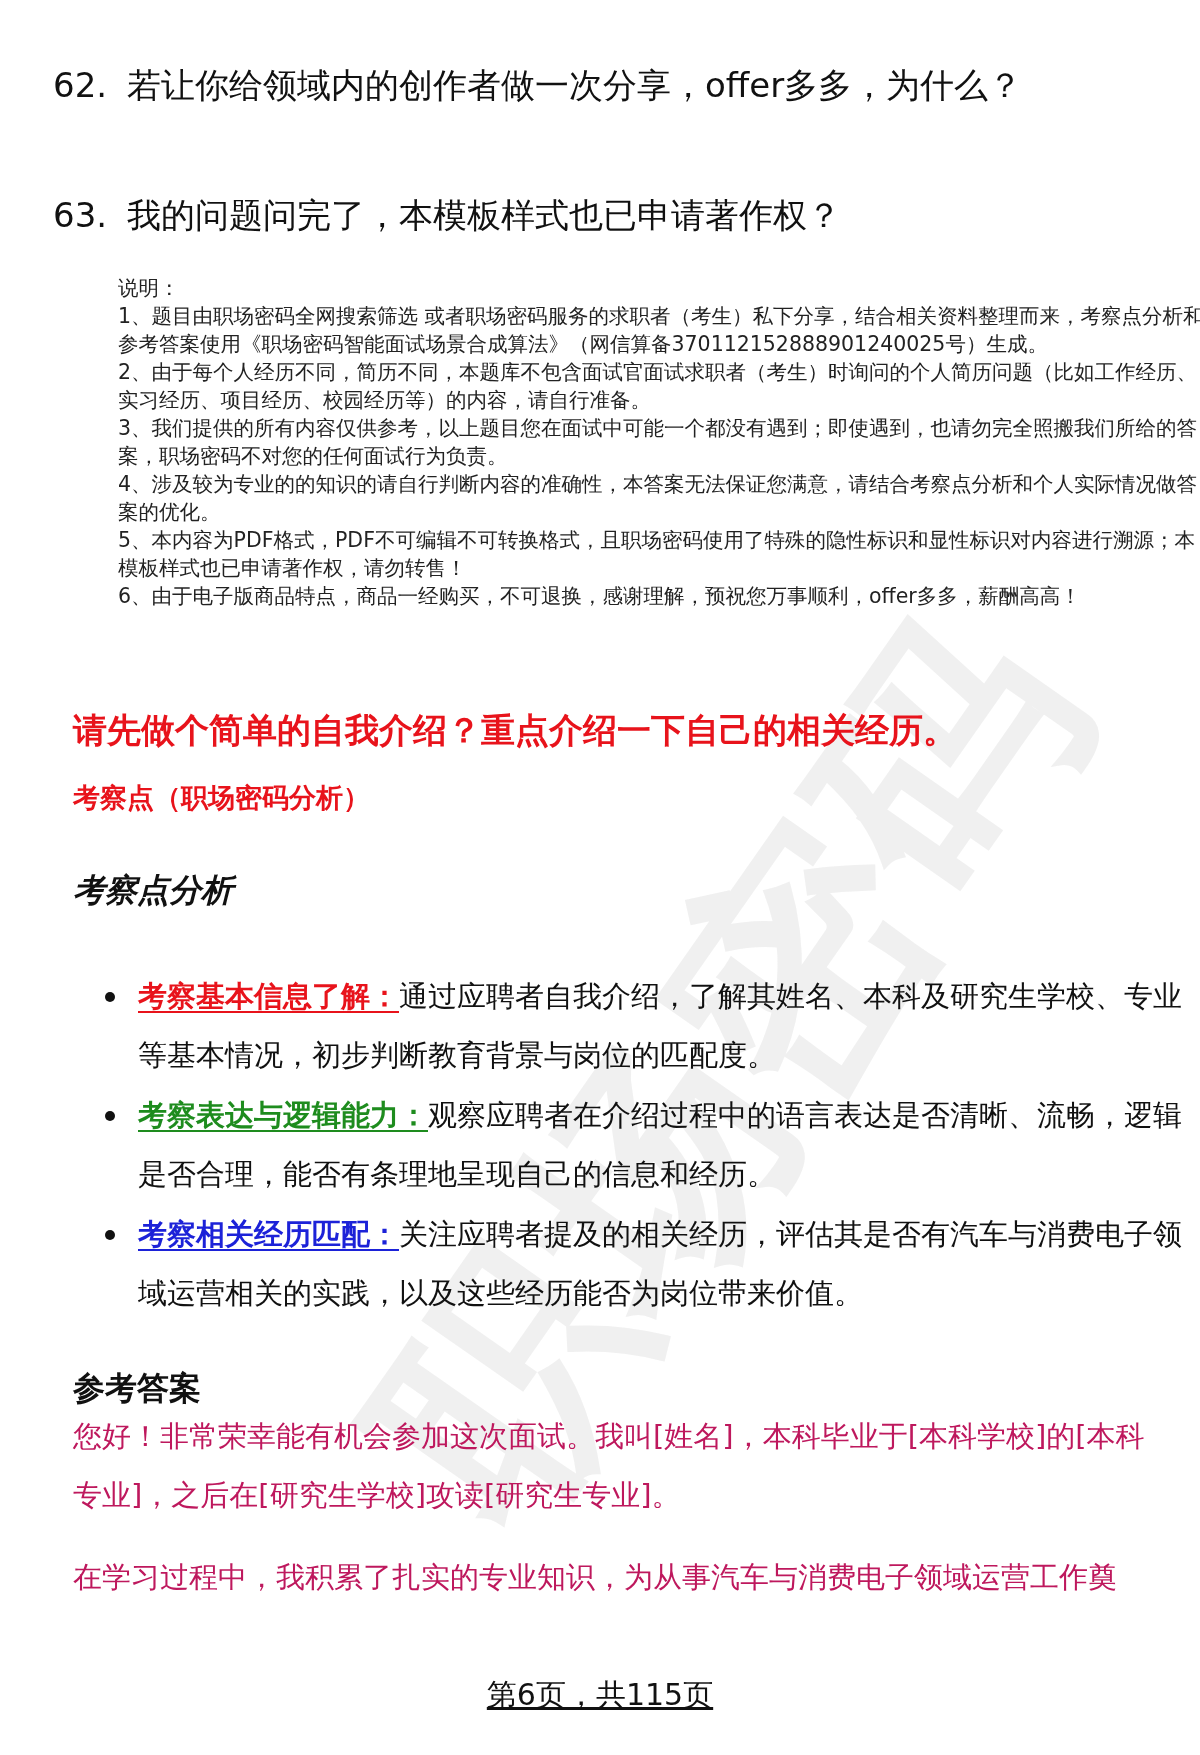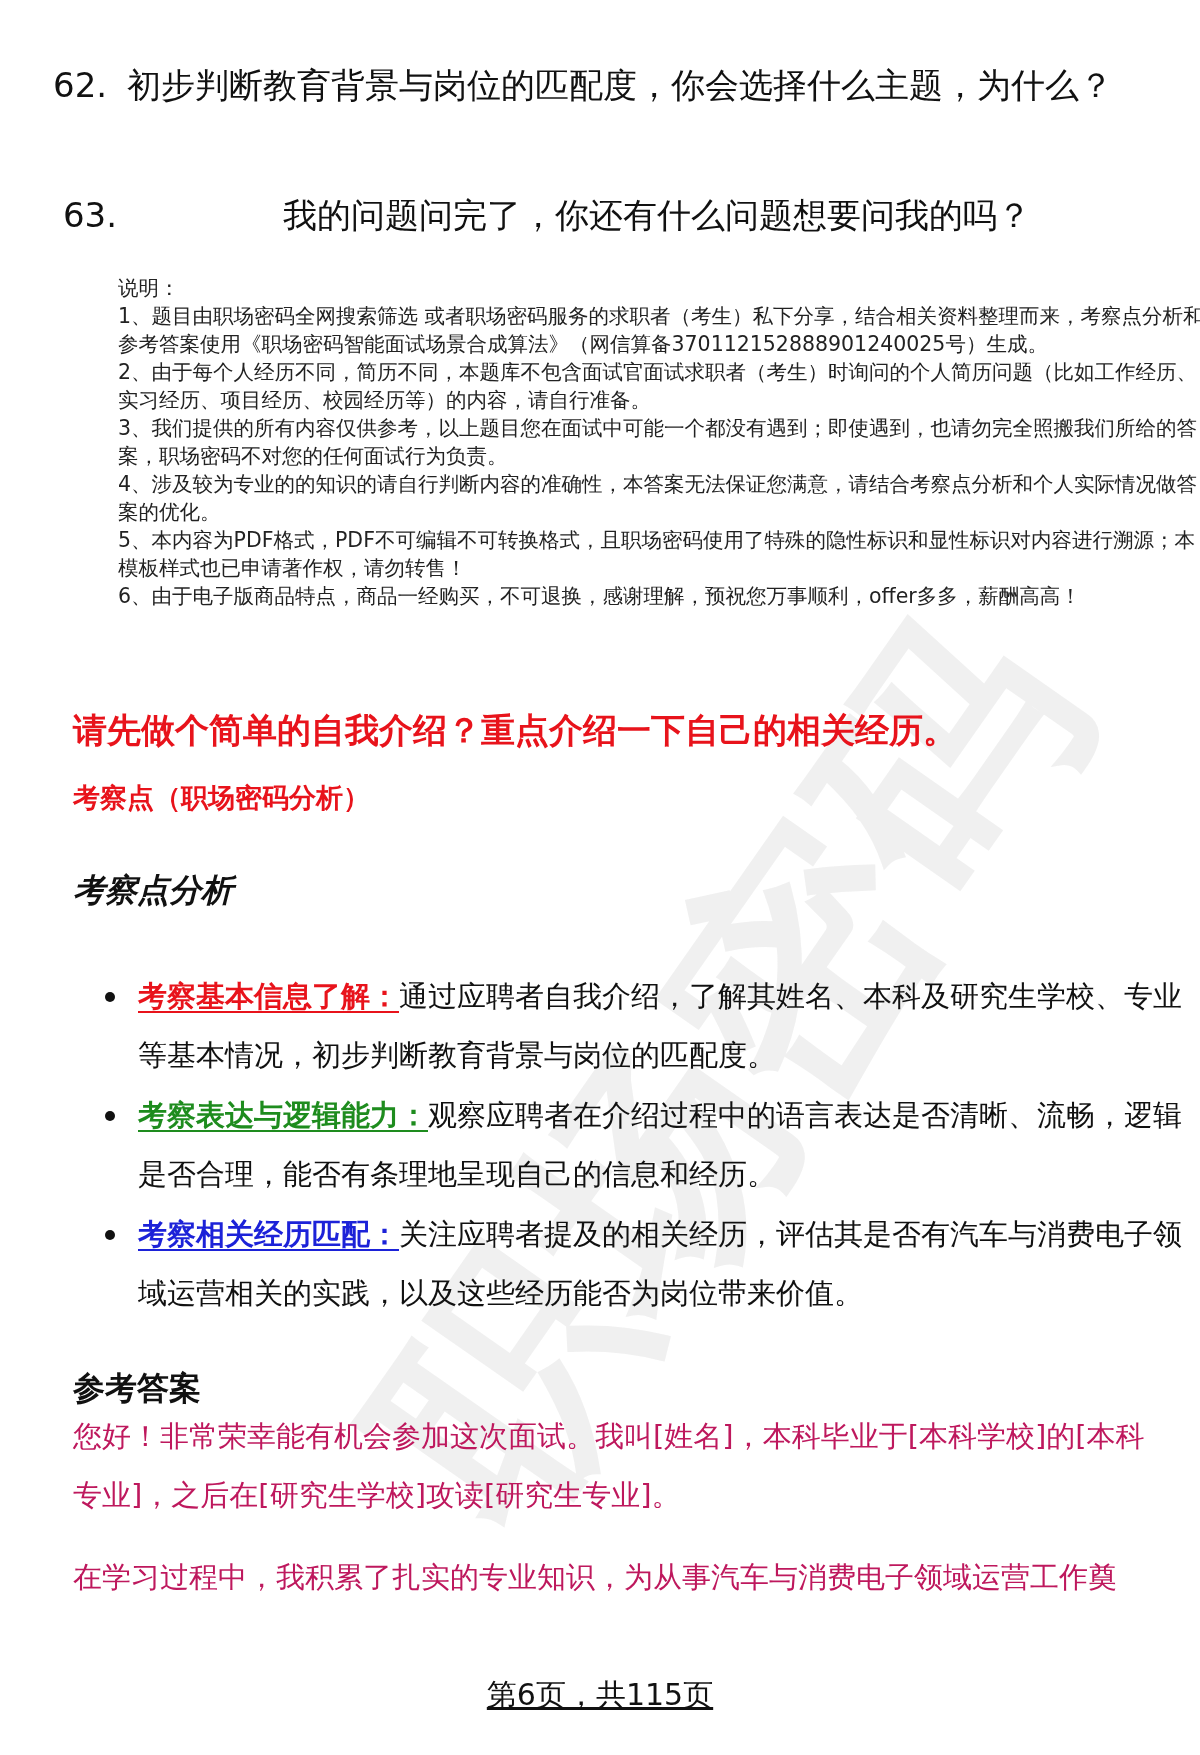--- a/index.html
+++ b/index.html
@@ -52,21 +52,21 @@
       display: flex;
     }
     .q-num {
       width: 74px;
       flex: 0 0 74px;
     }
     .q-text {
       width: 1060px;
     }
     .q62 { top: 62px; }
-    .q63 { top: 192px; text-align: center; }
+    .q63 { top: 192px; }
 
     .notes {
       position: absolute;
       left: 73px;
       top: 274px;
       width: 1090px;
       font-size: 20.5px;
       line-height: 28px;
       color: #222;
       margin-left: 45px;
@@ -165,26 +165,26 @@
 <body>
 
 <div class="watermark">
   <div class="watermark-text">职场密码</div>
 </div>
 
 <div class="page">
 
   <div class="q-item q62">
     <span class="q-num">62.</span>
-    <span class="q-text">初步判断教育背景与岗位的匹配度，你会选择什么主题，为什么？</span>
+    <span class="q-text">若让你给领域内的创作者做一次分享，offer多多，为什么？</span>
   </div>
 
   <div class="q-item q63">
     <span class="q-num">63.</span>
-    <span class="q-text">我的问题问完了，你还有什么问题想要问我的吗？</span>
+    <span class="q-text">我的问题问完了，本模板样式也已申请著作权？</span>
   </div>
 
   <div class="notes">
     <p>说明：</p>
     <p>1、题目由职场密码全网搜索筛选 或者职场密码服务的求职者（考生）私下分享，结合相关资料整理而来，考察点分析和参考答案使用《职场密码智能面试场景合成算法》（网信算备370112152888901240025号）生成。</p>
     <p>2、由于每个人经历不同，简历不同，本题库不包含面试官面试求职者（考生）时询问的个人简历问题（比如工作经历、实习经历、项目经历、校园经历等）的内容，请自行准备。</p>
     <p>3、我们提供的所有内容仅供参考，以上题目您在面试中可能一个都没有遇到；即使遇到，也请勿完全照搬我们所给的答案，职场密码不对您的任何面试行为负责。</p>
     <p>4、涉及较为专业的的知识的请自行判断内容的准确性，本答案无法保证您满意，请结合考察点分析和个人实际情况做答案的优化。</p>
     <p>5、本内容为PDF格式，PDF不可编辑不可转换格式，且职场密码使用了特殊的隐性标识和显性标识对内容进行溯源；本模板样式也已申请著作权，请勿转售！</p>
     <p>6、由于电子版商品特点，商品一经购买，不可退换，感谢理解，预祝您万事顺利，offer多多，薪酬高高！</p>

